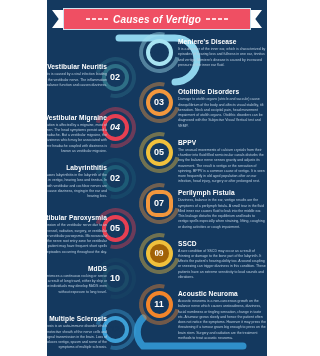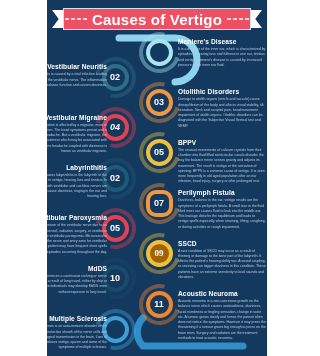--- a/index.html
+++ b/index.html
@@ -18,22 +18,23 @@
     position:absolute;top:2px;width:16px;height:18px;background:#ffffff;
   }
   .ribbon-tail.left{left:0;clip-path:polygon(0 0,100% 0,100% 100%,0 100%,42% 50%);}
   .ribbon-tail.right{right:0;clip-path:polygon(0 0,100% 0,58% 50%,100% 100%,0 100%);}
   #banner{
     position:absolute;left:11px;top:0;width:188px;height:22px;
     background:#ef4f63;border:1px solid #cfe3ef;box-sizing:border-box;
     display:flex;align-items:center;justify-content:center;gap:5px;
   }
   #banner-title{
-    color:#ffffff;font-size:15px;font-weight:bold;letter-spacing:.2px;
+    color:#ffffff;font-size:10px;font-weight:bold;letter-spacing:.2px;
     white-space:nowrap;
+    font-style:italic;
   }
   .dashes{display:flex;gap:2px;align-items:center;}
   .dashes i{display:block;width:4px;height:1.5px;background:#ffd9de;}
 
   
   #spine{position:absolute;left:0;top:0;width:220px;height:356px;}
 
   
   #chain{position:absolute;left:0;top:32px;width:220px;}
   .ring{

